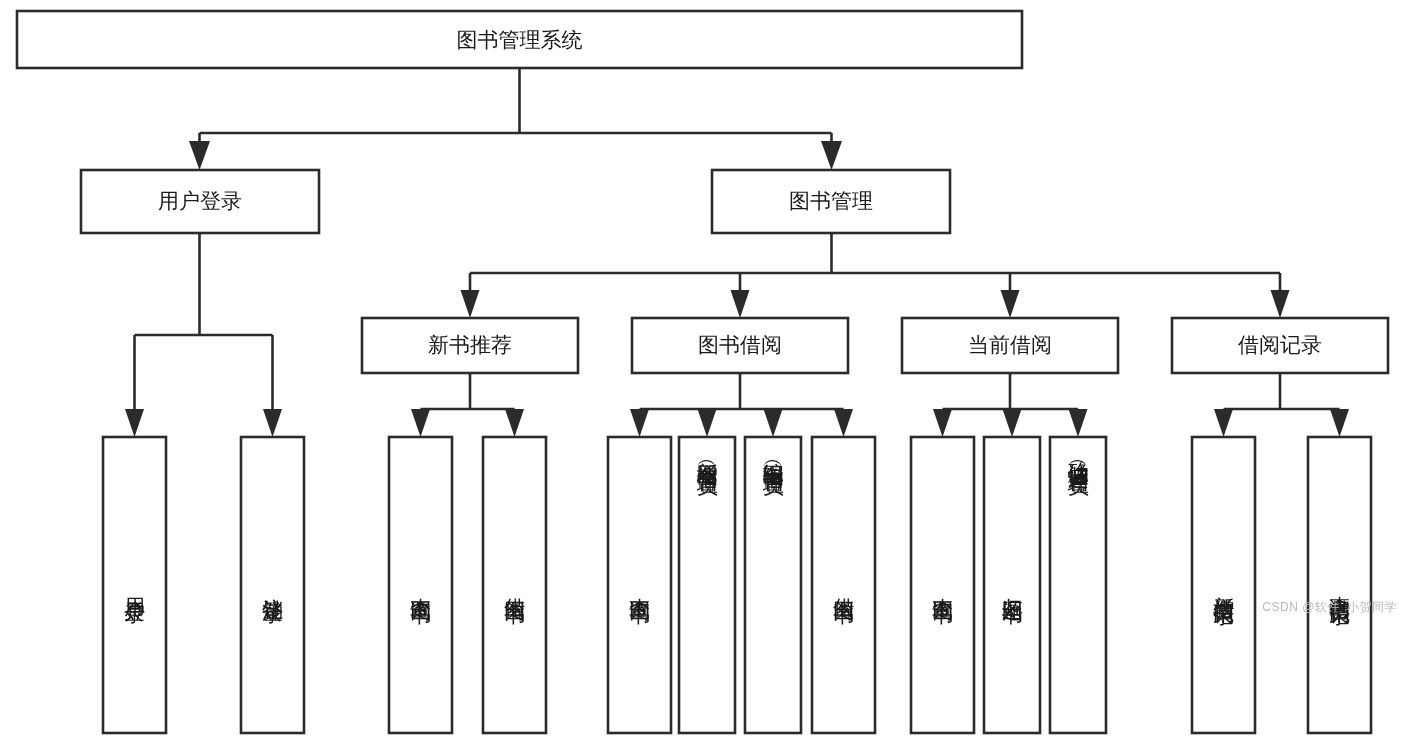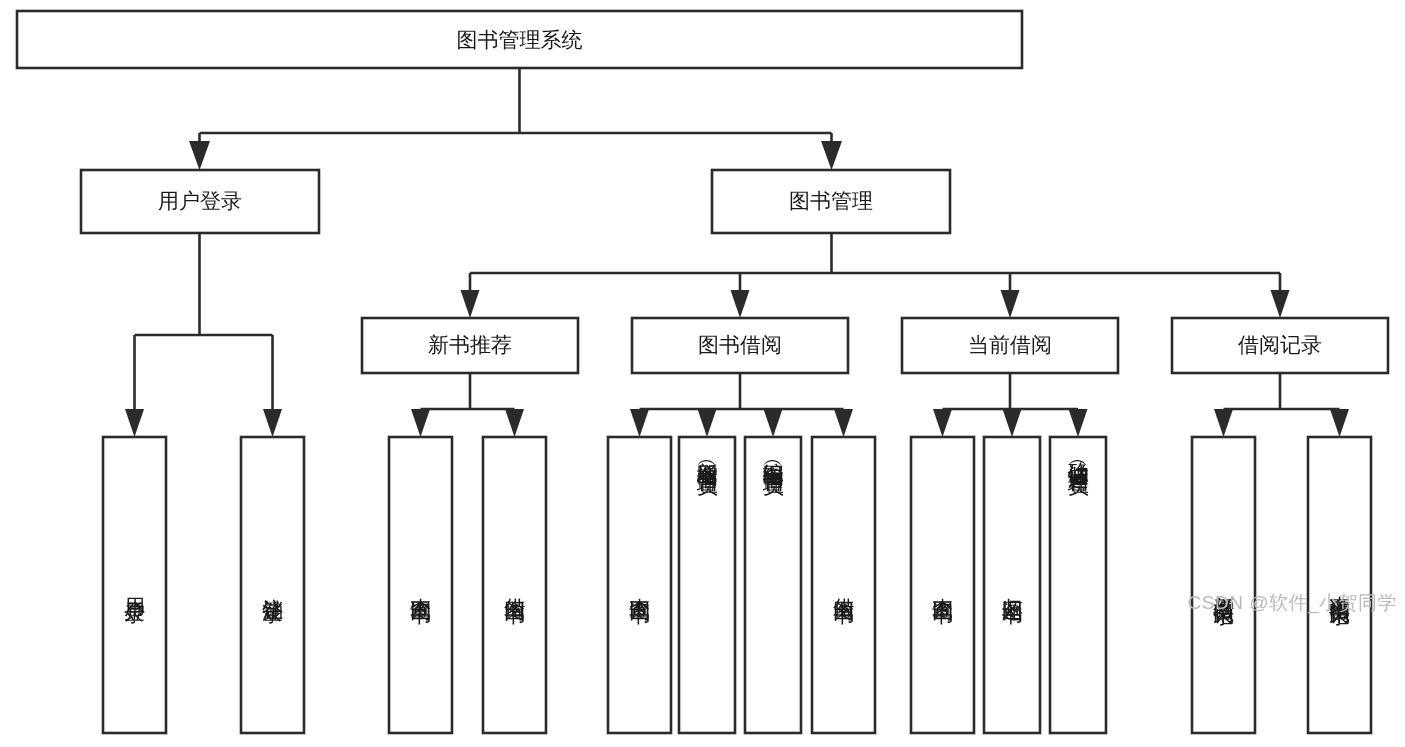--- a/index.html
+++ b/index.html
@@ -63,21 +63,21 @@
     line-height: 1.08;
     color: #1a1a1a;
     letter-spacing: 2px;
     white-space: nowrap;
   }
   .watermark {
     position: absolute;
     right: 8px;
     bottom: 6px;
     font-family: "Liberation Sans", "DejaVu Sans", sans-serif;
-    font-size: 19px;
+    font-size: 12px;
     color: #b9b9b9;
     letter-spacing: 0.5px;
     white-space: nowrap;
   }
 </style>
 </head>
 <body>
 
 <div id="diagram-root">
 

